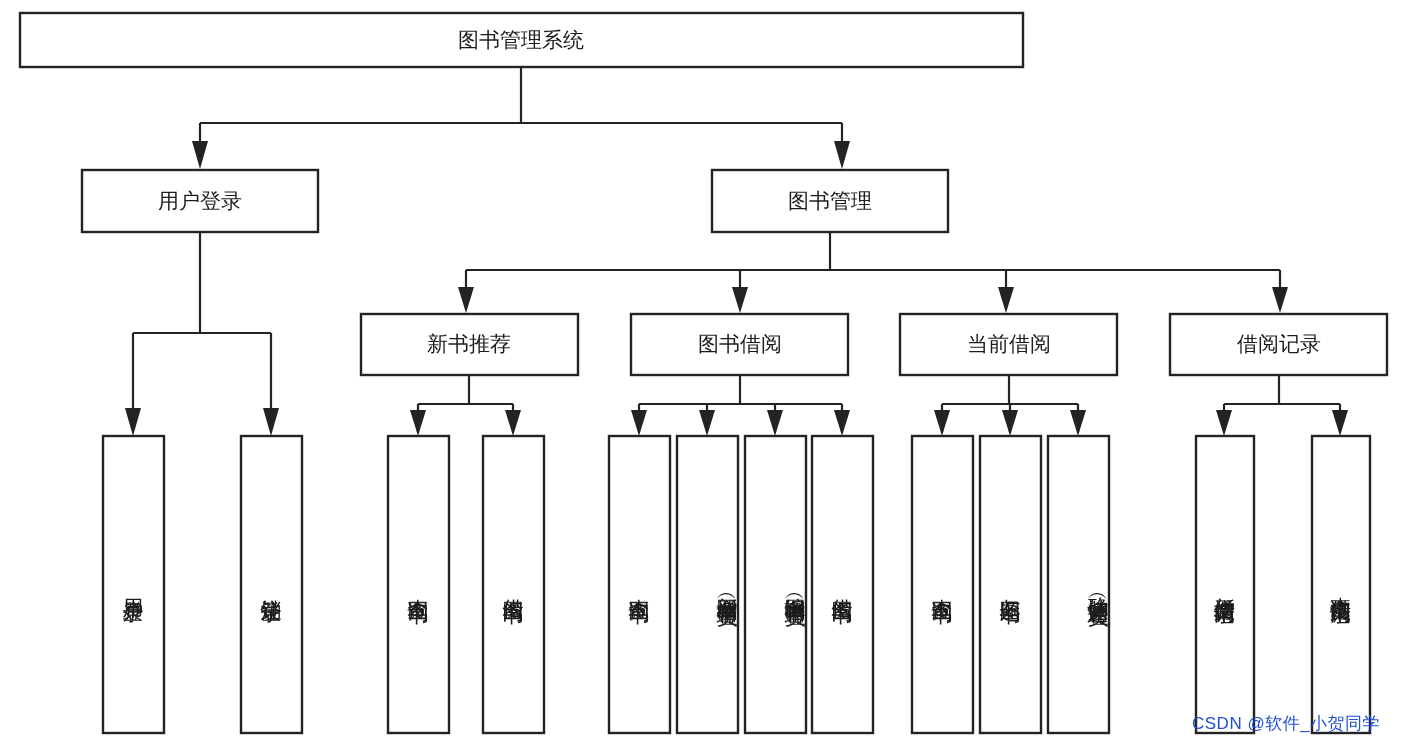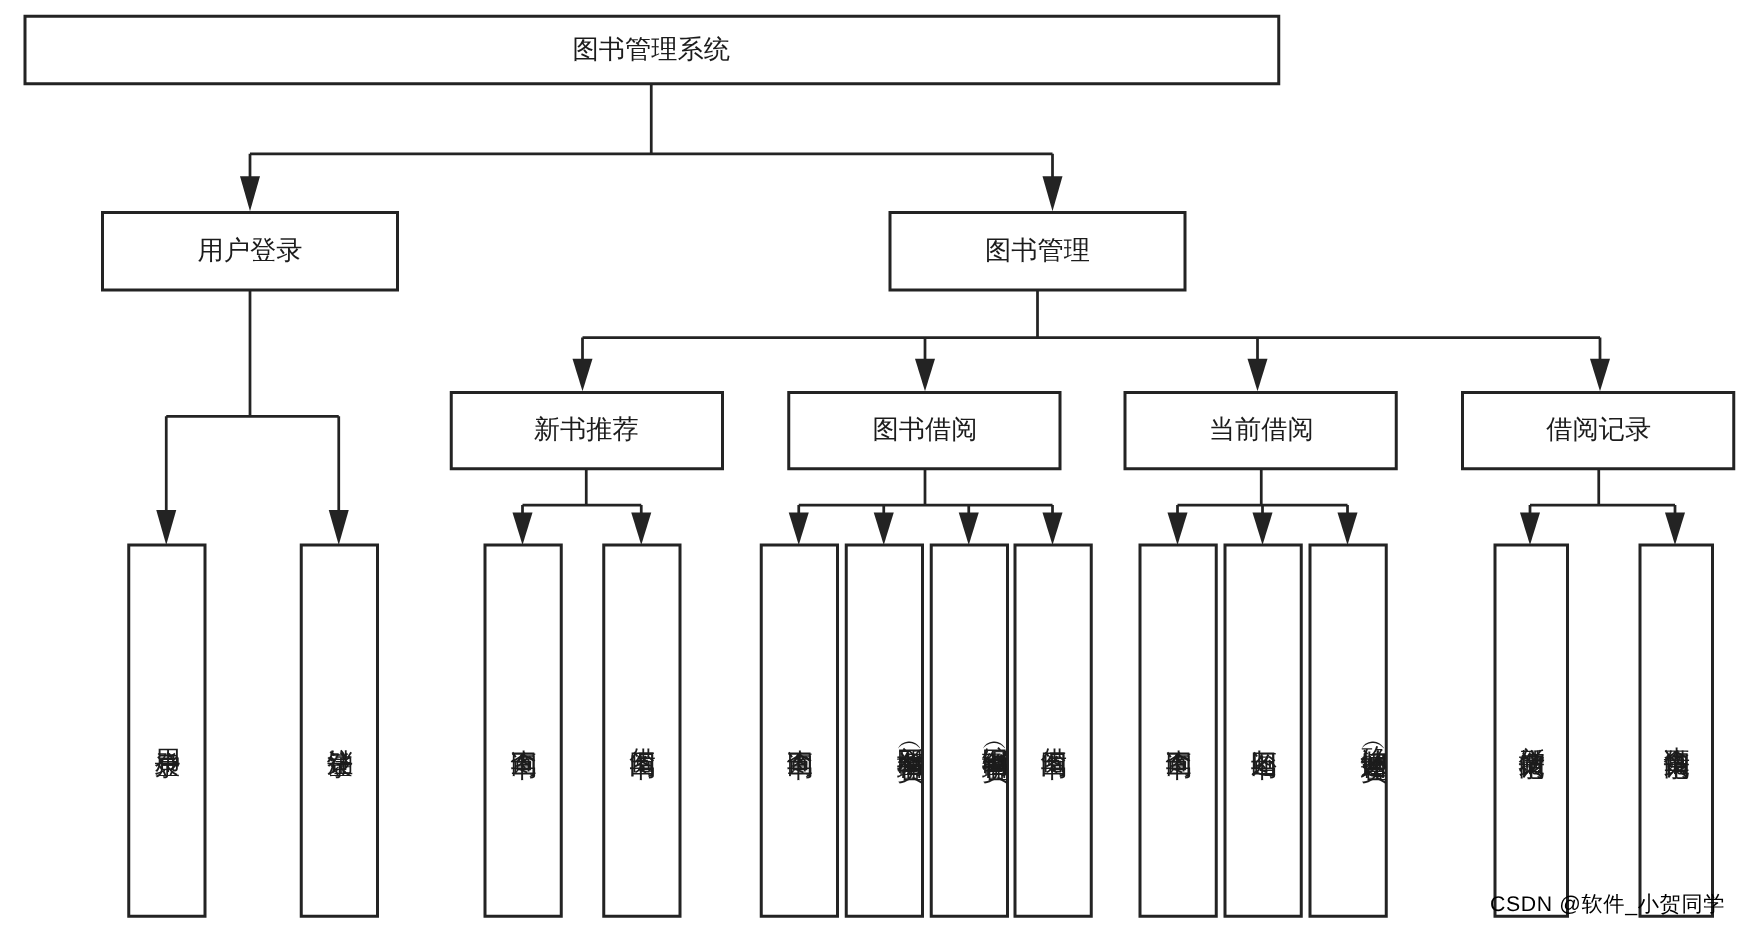--- a/index.html
+++ b/index.html
@@ -62,21 +62,21 @@
     white-space: nowrap;
     pointer-events: none;
     text-align: center;
   }
   .watermark {
     position: absolute;
     left: 1192px;
     top: 712px;
     font-family: "Liberation Sans", "DejaVu Sans", sans-serif;
     font-size: 17px;
-    color: #000000;
+    color: #1d4ed8;
     white-space: nowrap;
     letter-spacing: 0.5px;
   }
 </style>
 </head>
 <body>
 
 <div id="diagram-root">
 
   <svg class="diagram" viewBox="0 0 1405 747" xmlns="http://www.w3.org/2000/svg">

